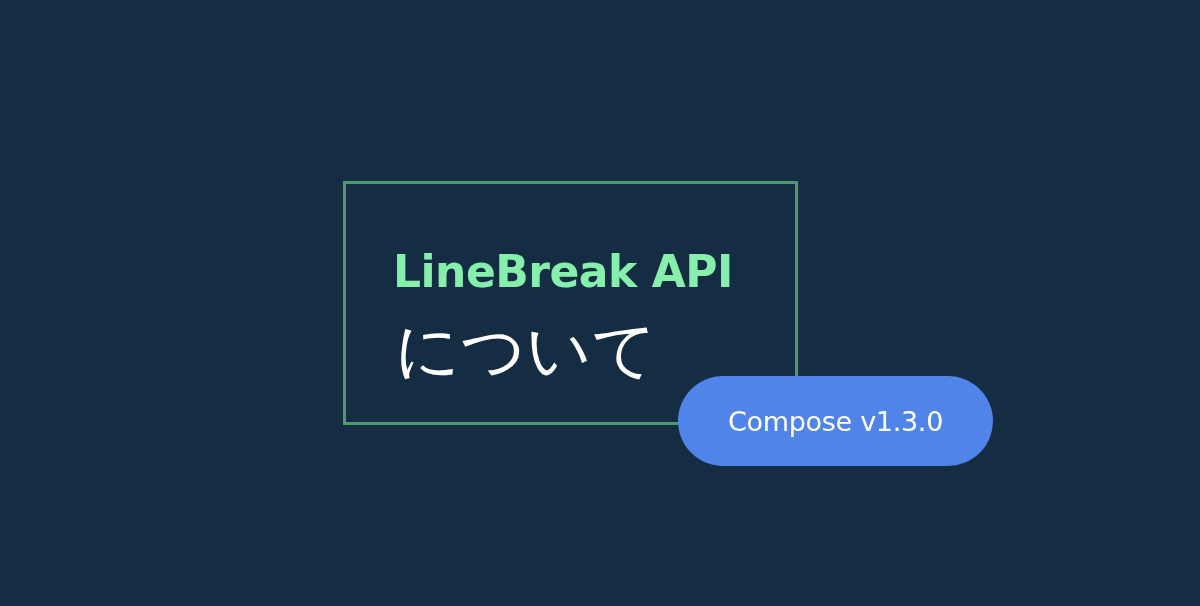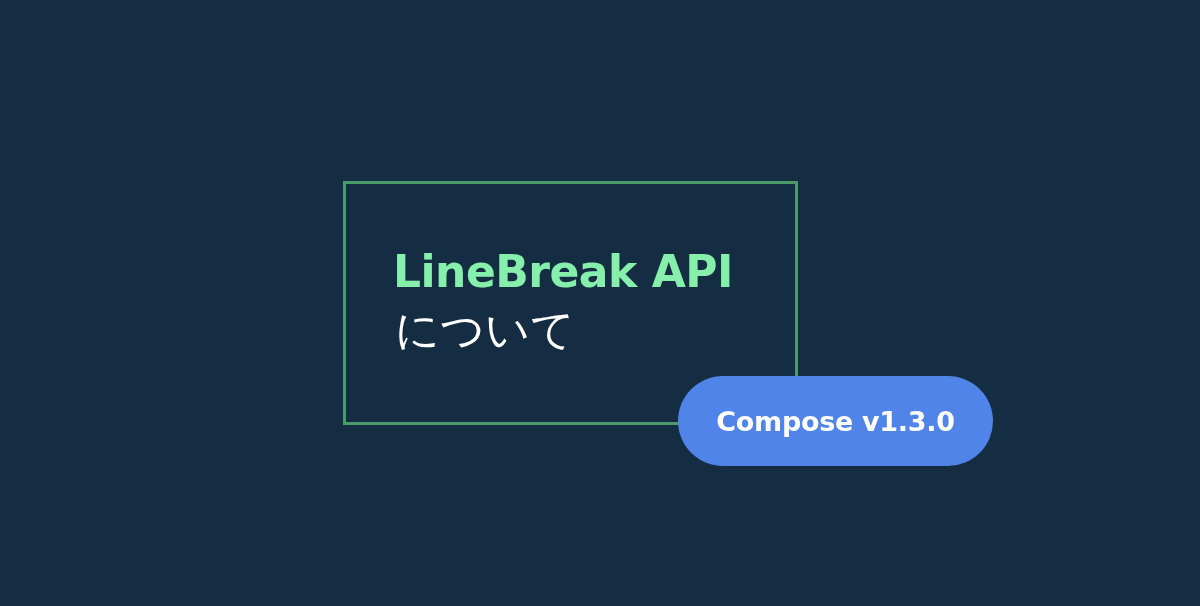--- a/index.html
+++ b/index.html
@@ -13,32 +13,32 @@
     width: 449px; height: 238px;
     border: 3px solid #4c9a6c;
   }
   .title {
     position: absolute; left: 393px; top: 244px;
     color: #86efac; font-weight: bold; font-size: 44px;
     letter-spacing: -0.5px; line-height: 56px; white-space: nowrap;
     font-family: "DejaVu Sans", sans-serif;
   }
   .subtitle {
-    position: absolute; left: 395px; top: 298px;
-    color: #ffffff; font-size: 44px; line-height: 64px; white-space: nowrap;
+    position: absolute; left: 395px; top: 318px;
+    color: #ffffff; font-size: 64px; line-height: 64px; white-space: nowrap;
     font-family: "DejaVu Sans", sans-serif;
   }
   .pill {
     position: absolute; left: 678px; top: 376px;
     width: 315px; height: 90px; border-radius: 45px;
     background: #5084e8;
     display: flex; align-items: center; justify-content: center;
   }
   .pill span {
-    color: #ffffff; font-size: 27px; font-weight: 700;
+    color: #ffffff; font-size: 27px; font-weight: 400;
     font-family: "DejaVu Sans", sans-serif; letter-spacing: -0.3px;
   }
 </style>
 </head>
 <body>
 
 <div class="frame"></div>
 <div class="title">LineBreak API</div>
 <div class="subtitle">について</div>
 <div class="pill">

